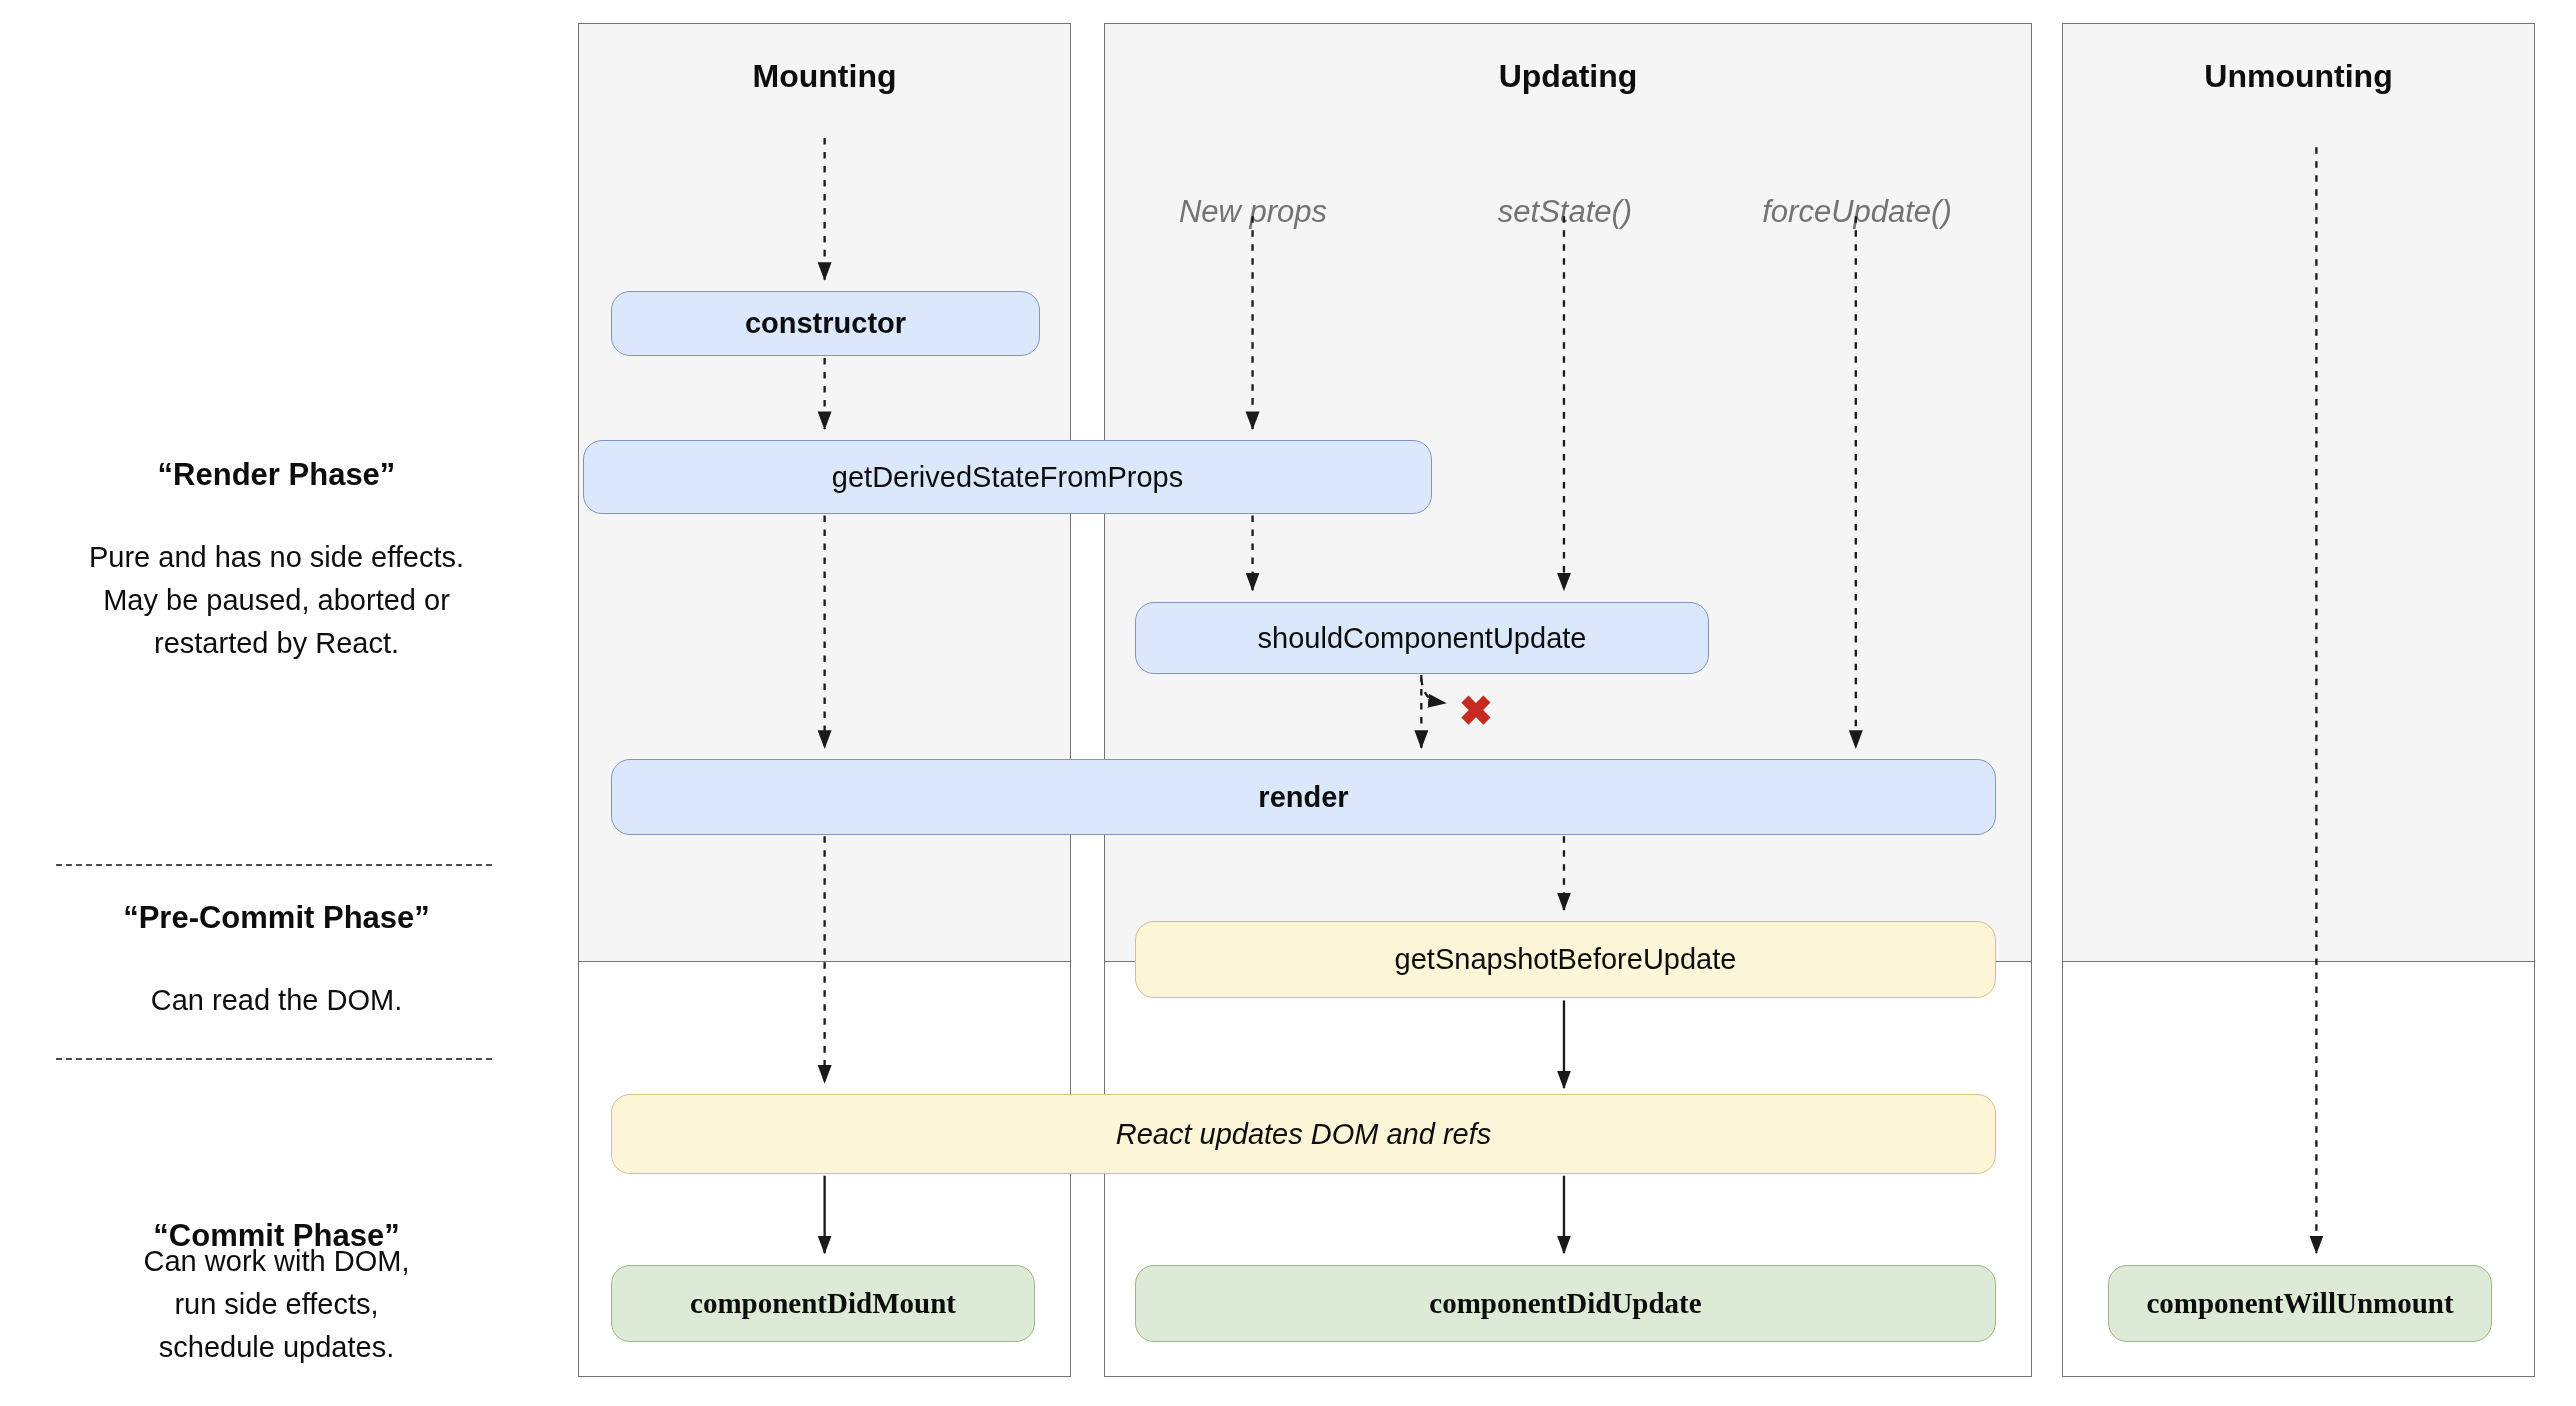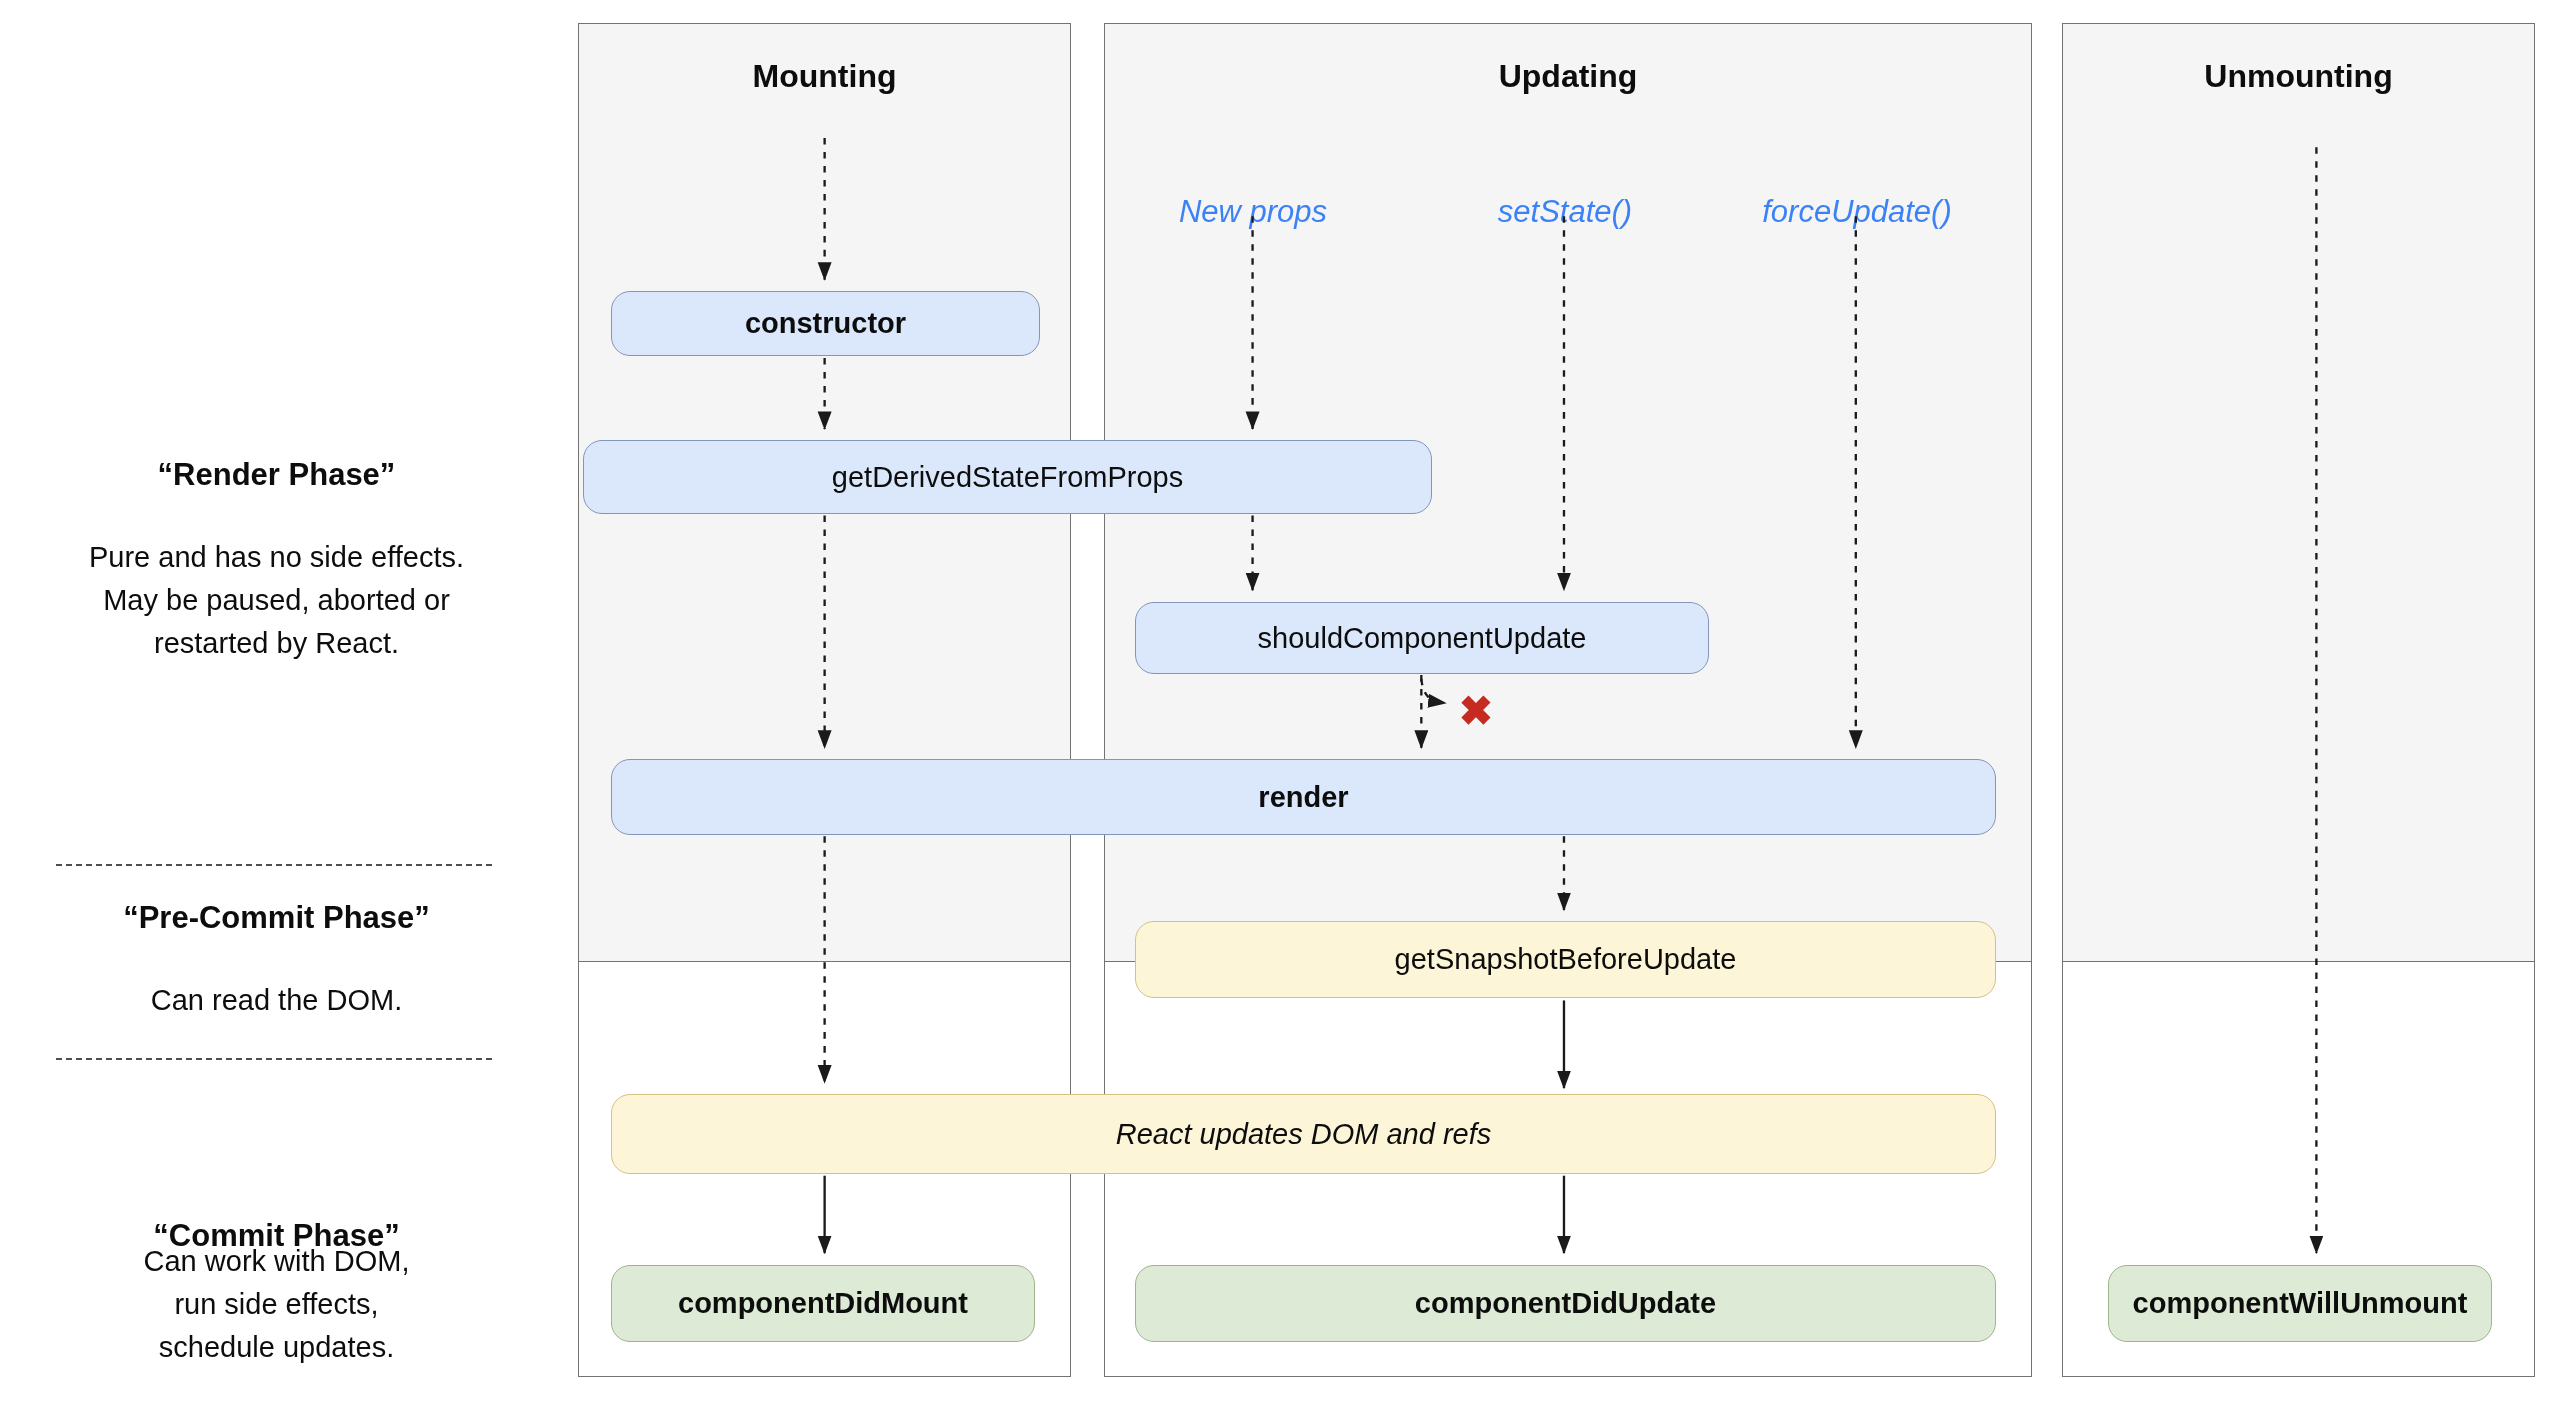--- a/index.html
+++ b/index.html
@@ -26,37 +26,37 @@
     border-bottom:1.9px solid #737373;
   }
   .panel-title {
     position:absolute; left:0; right:0; top:34px;
     text-align:center;
     font-size:32px; font-weight:bold; color:#0d0d0d;
   }
   .trigger {
     position:absolute; top:170px;
     transform:translateX(-50%);
-    font-size:31px; font-style:italic; color:#3b82f6;
+    font-size:31px; font-style:italic; color:#737373;
     white-space:nowrap;
   }
 
   
   .node {
     position:absolute;
     display:flex; align-items:center; justify-content:center;
     border-radius:19px;
     font-size:29px;
     color:#0d0d0d;
     text-align:center;
     z-index:5;
   }
   .node.blue   { background:#dbe8fb; border:1.9px solid #8296bc; }
   .node.yellow { background:#fcf5d8; border:1.9px solid #d5c184; }
-  .node.green  { background:#dcead6; border:1.9px solid #9cb58c; }
+  .node.green  { background:#dcead6; border:1.9px solid #9cb58c;font-family:Liberation Serif, serif; }
   .node.bold   { font-weight:bold; }
   .node.italic { font-style:italic; }
 
   
   .phase-title {
     position:absolute; left:34px; width:485px;
     text-align:center; font-size:31px; font-weight:bold; color:#0d0d0d;
   }
   .phase-desc {
     position:absolute; left:34px; width:485px;

